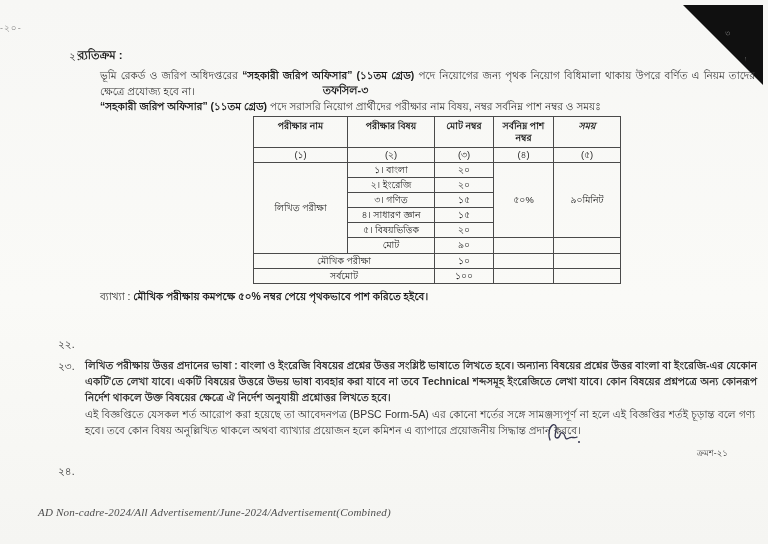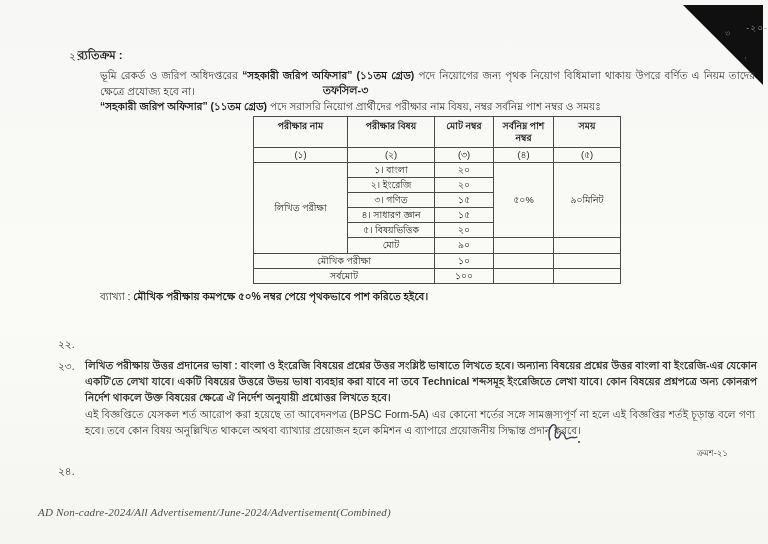--- a/index.html
+++ b/index.html
@@ -6,36 +6,36 @@
   .page{
     position:relative;
     width:768px;height:544px;
     background:linear-gradient(180deg,#f7f7f5 0%,#fafaf7 55%,#f5f5f2 100%);
     font-family:"Liberation Sans","DejaVu Sans",sans-serif;
     color:#2e2e2e;
     overflow:hidden;
   }
   .abs{position:absolute;}
   .bold{font-weight:bold;color:#1c1c1c;}
-  .page-number{top:21px;left:0;width:768px;text-align:right;font-size:9px;color:#8f8f8f;letter-spacing:1px;}
+  .page-number{top:21px;left:0;width:768px;text-align:left;font-size:9px;color:#8f8f8f;letter-spacing:1px;}
   .corner-fold{top:5px;left:683px;width:80px;height:80px;background:#101010;
     -webkit-clip-path:polygon(0 0,100% 0,100% 100%);clip-path:polygon(0 0,100% 0,100% 100%);}
   .corner-mark{position:absolute;top:22px;left:42px;color:#7d7d7d;font-size:8px;transform:rotate(18deg);}
   .corner-mark2{position:absolute;top:47px;left:62px;color:#6c6c6c;font-size:6px;transform:rotate(40deg);}
 
   .item-number{font-size:10.5px;color:#333;}
   .h-item{font-size:11.5px;}
   .para{font-size:10.4px;line-height:1.5;text-align:justify;color:#333;}
   .center-line{left:0;width:691px;text-align:center;font-size:11px;}
 
   table.sched{border-collapse:collapse;table-layout:fixed;font-size:9.3px;color:#222;}
   table.sched td,table.sched th{border:1px solid #4a4a4a;padding:1px 3px;line-height:1.3;
     font-weight:normal;text-align:center;vertical-align:middle;overflow:hidden;}
   table.sched th{font-weight:bold;vertical-align:top;padding-top:3px;color:#1c1c1c;}
-  .c1{width:87px;} .c2{width:80px;} .c3{width:52px;} .c4{width:53px;} .c5{width:60px;}
+  .c1{width:87px;} .c2{width:80px;} .c3{width:52px;} .c4{width:53px;} .c5{width:60px;font-style:italic;}
   .row-h{height:13px;}
   td.left{text-align:left;vertical-align:top;}
   td.right{text-align:right;}
 
   .note-line{font-size:10.4px;color:#1d1d1d;}
   .sig-wrap{width:46px;height:36px;}
   .continuation{font-size:8.5px;color:#444;}
   .doc-footer{font-size:11px;font-style:italic;font-family:"Liberation Serif","DejaVu Serif",serif;color:#4c4c4c;letter-spacing:.2px;}
   .url{font-family:"Liberation Sans","DejaVu Sans",sans-serif;}
 </style>

